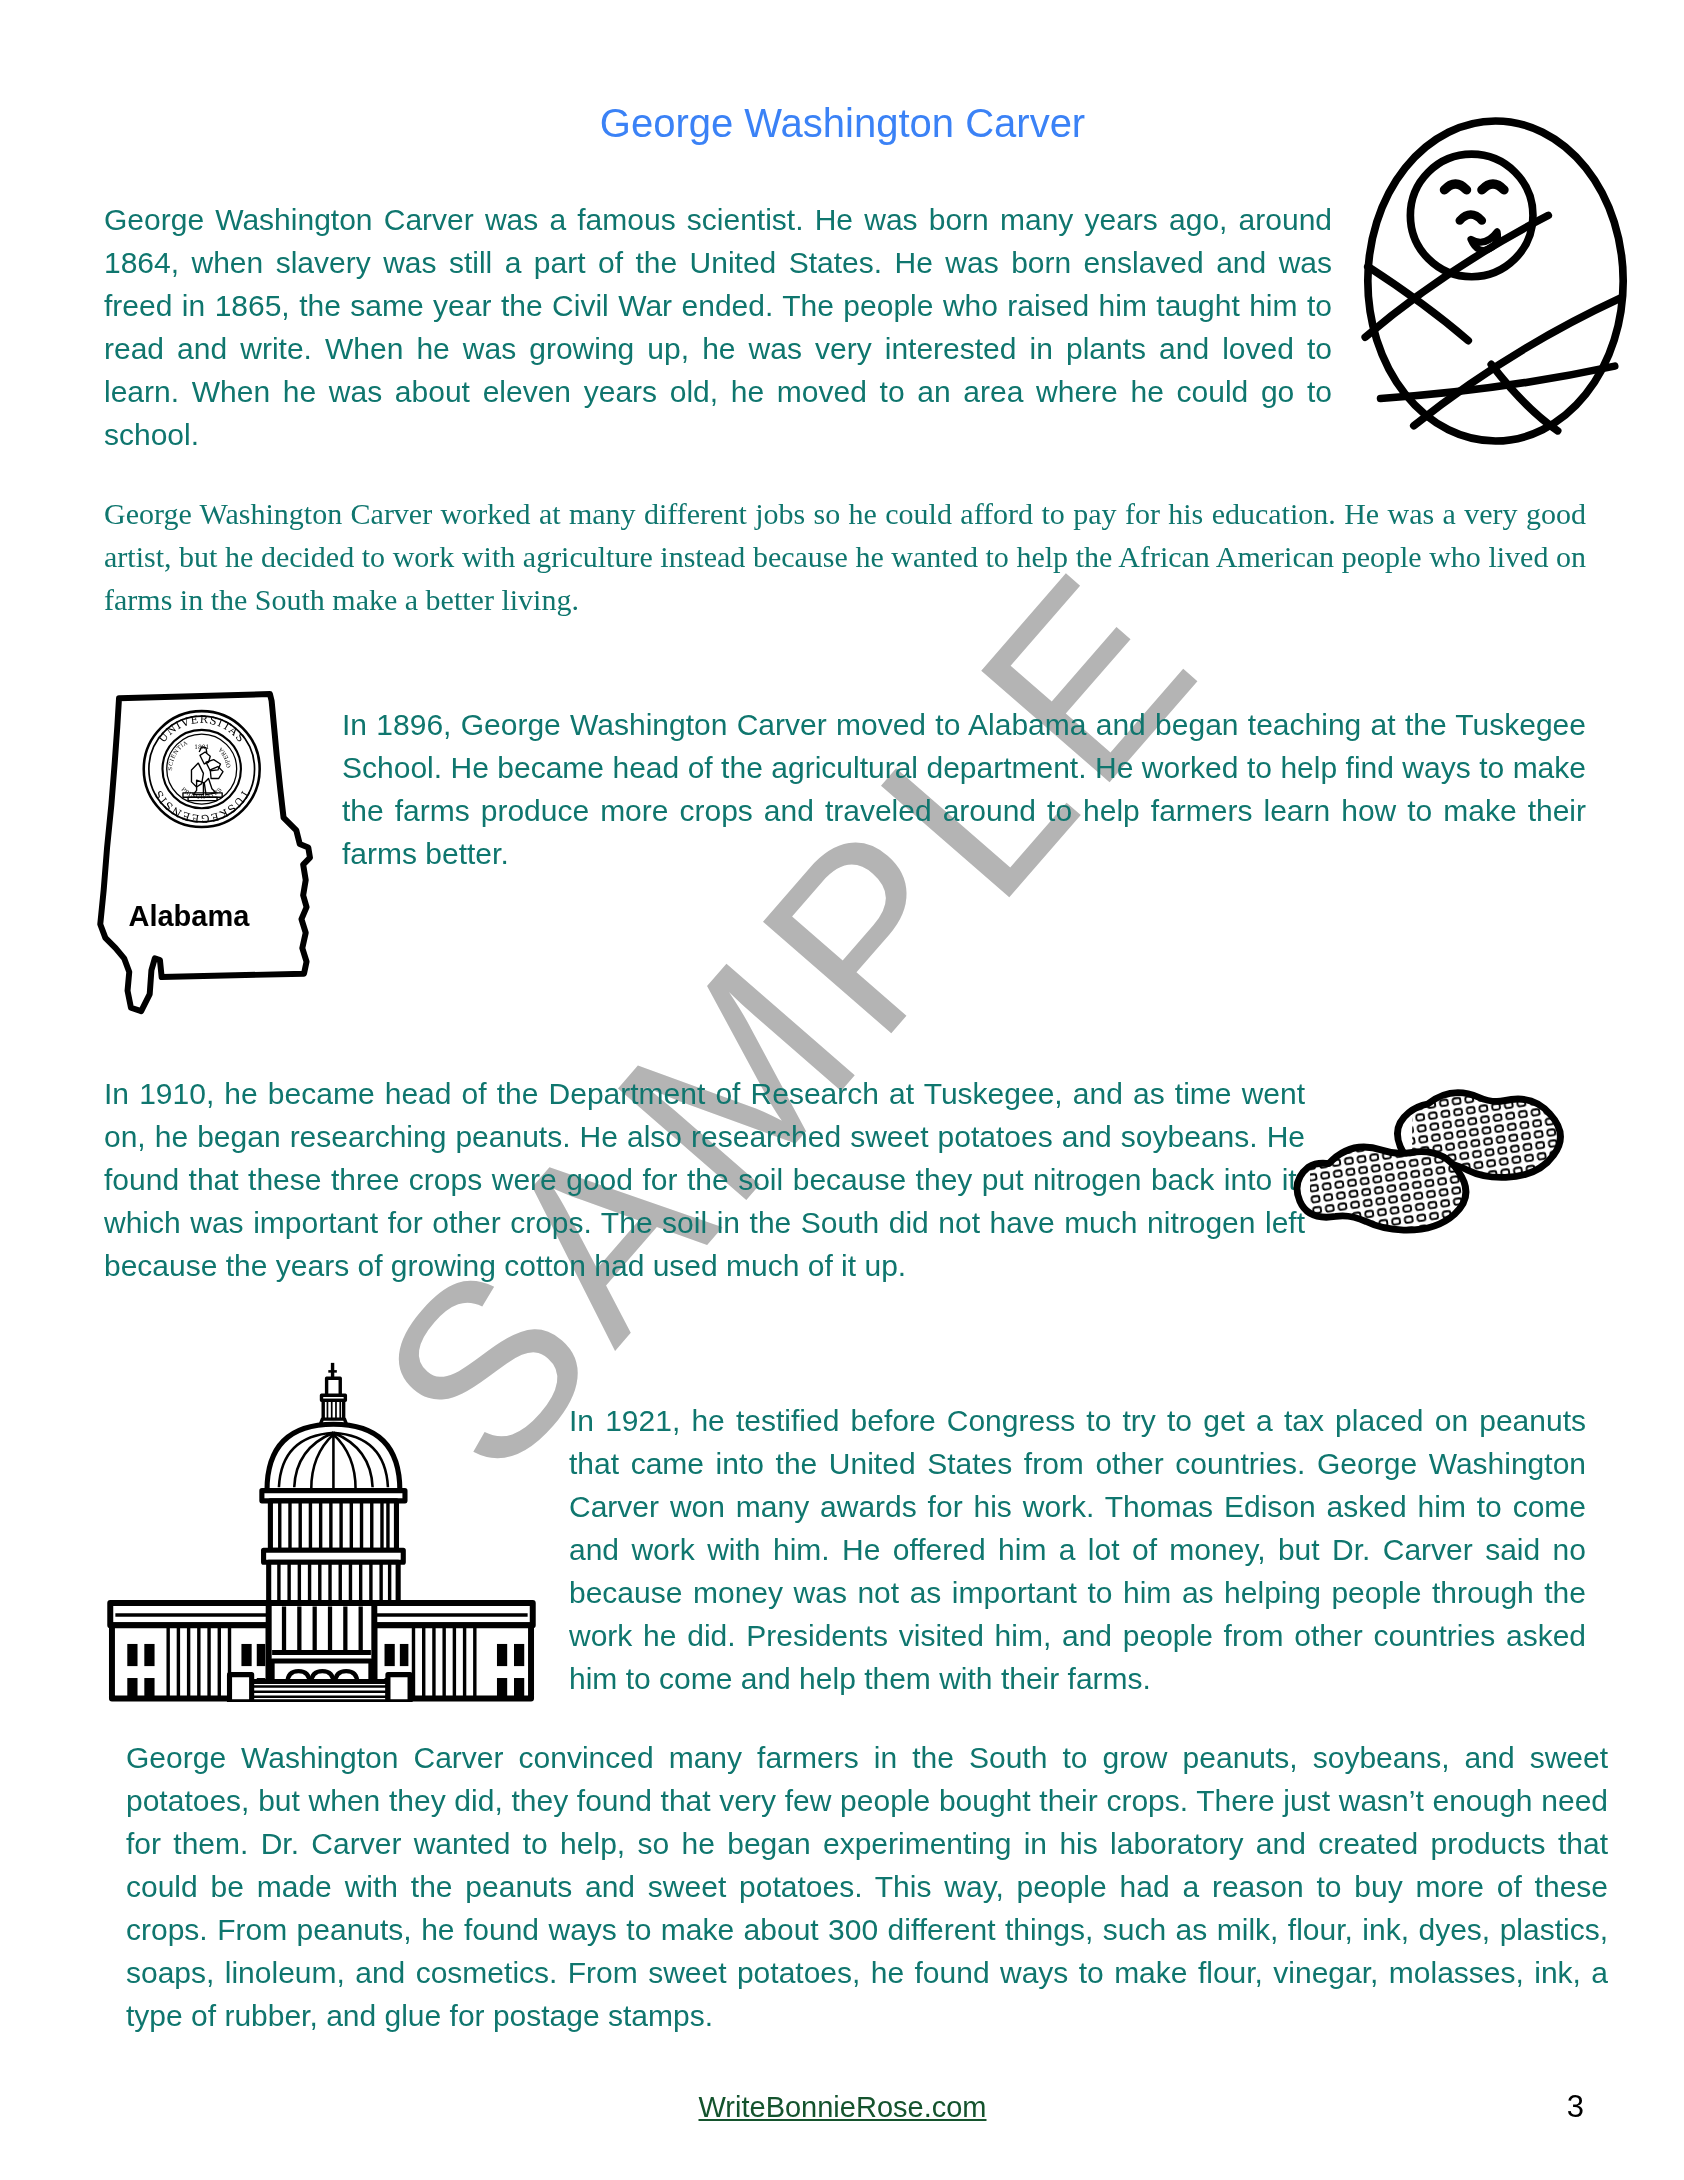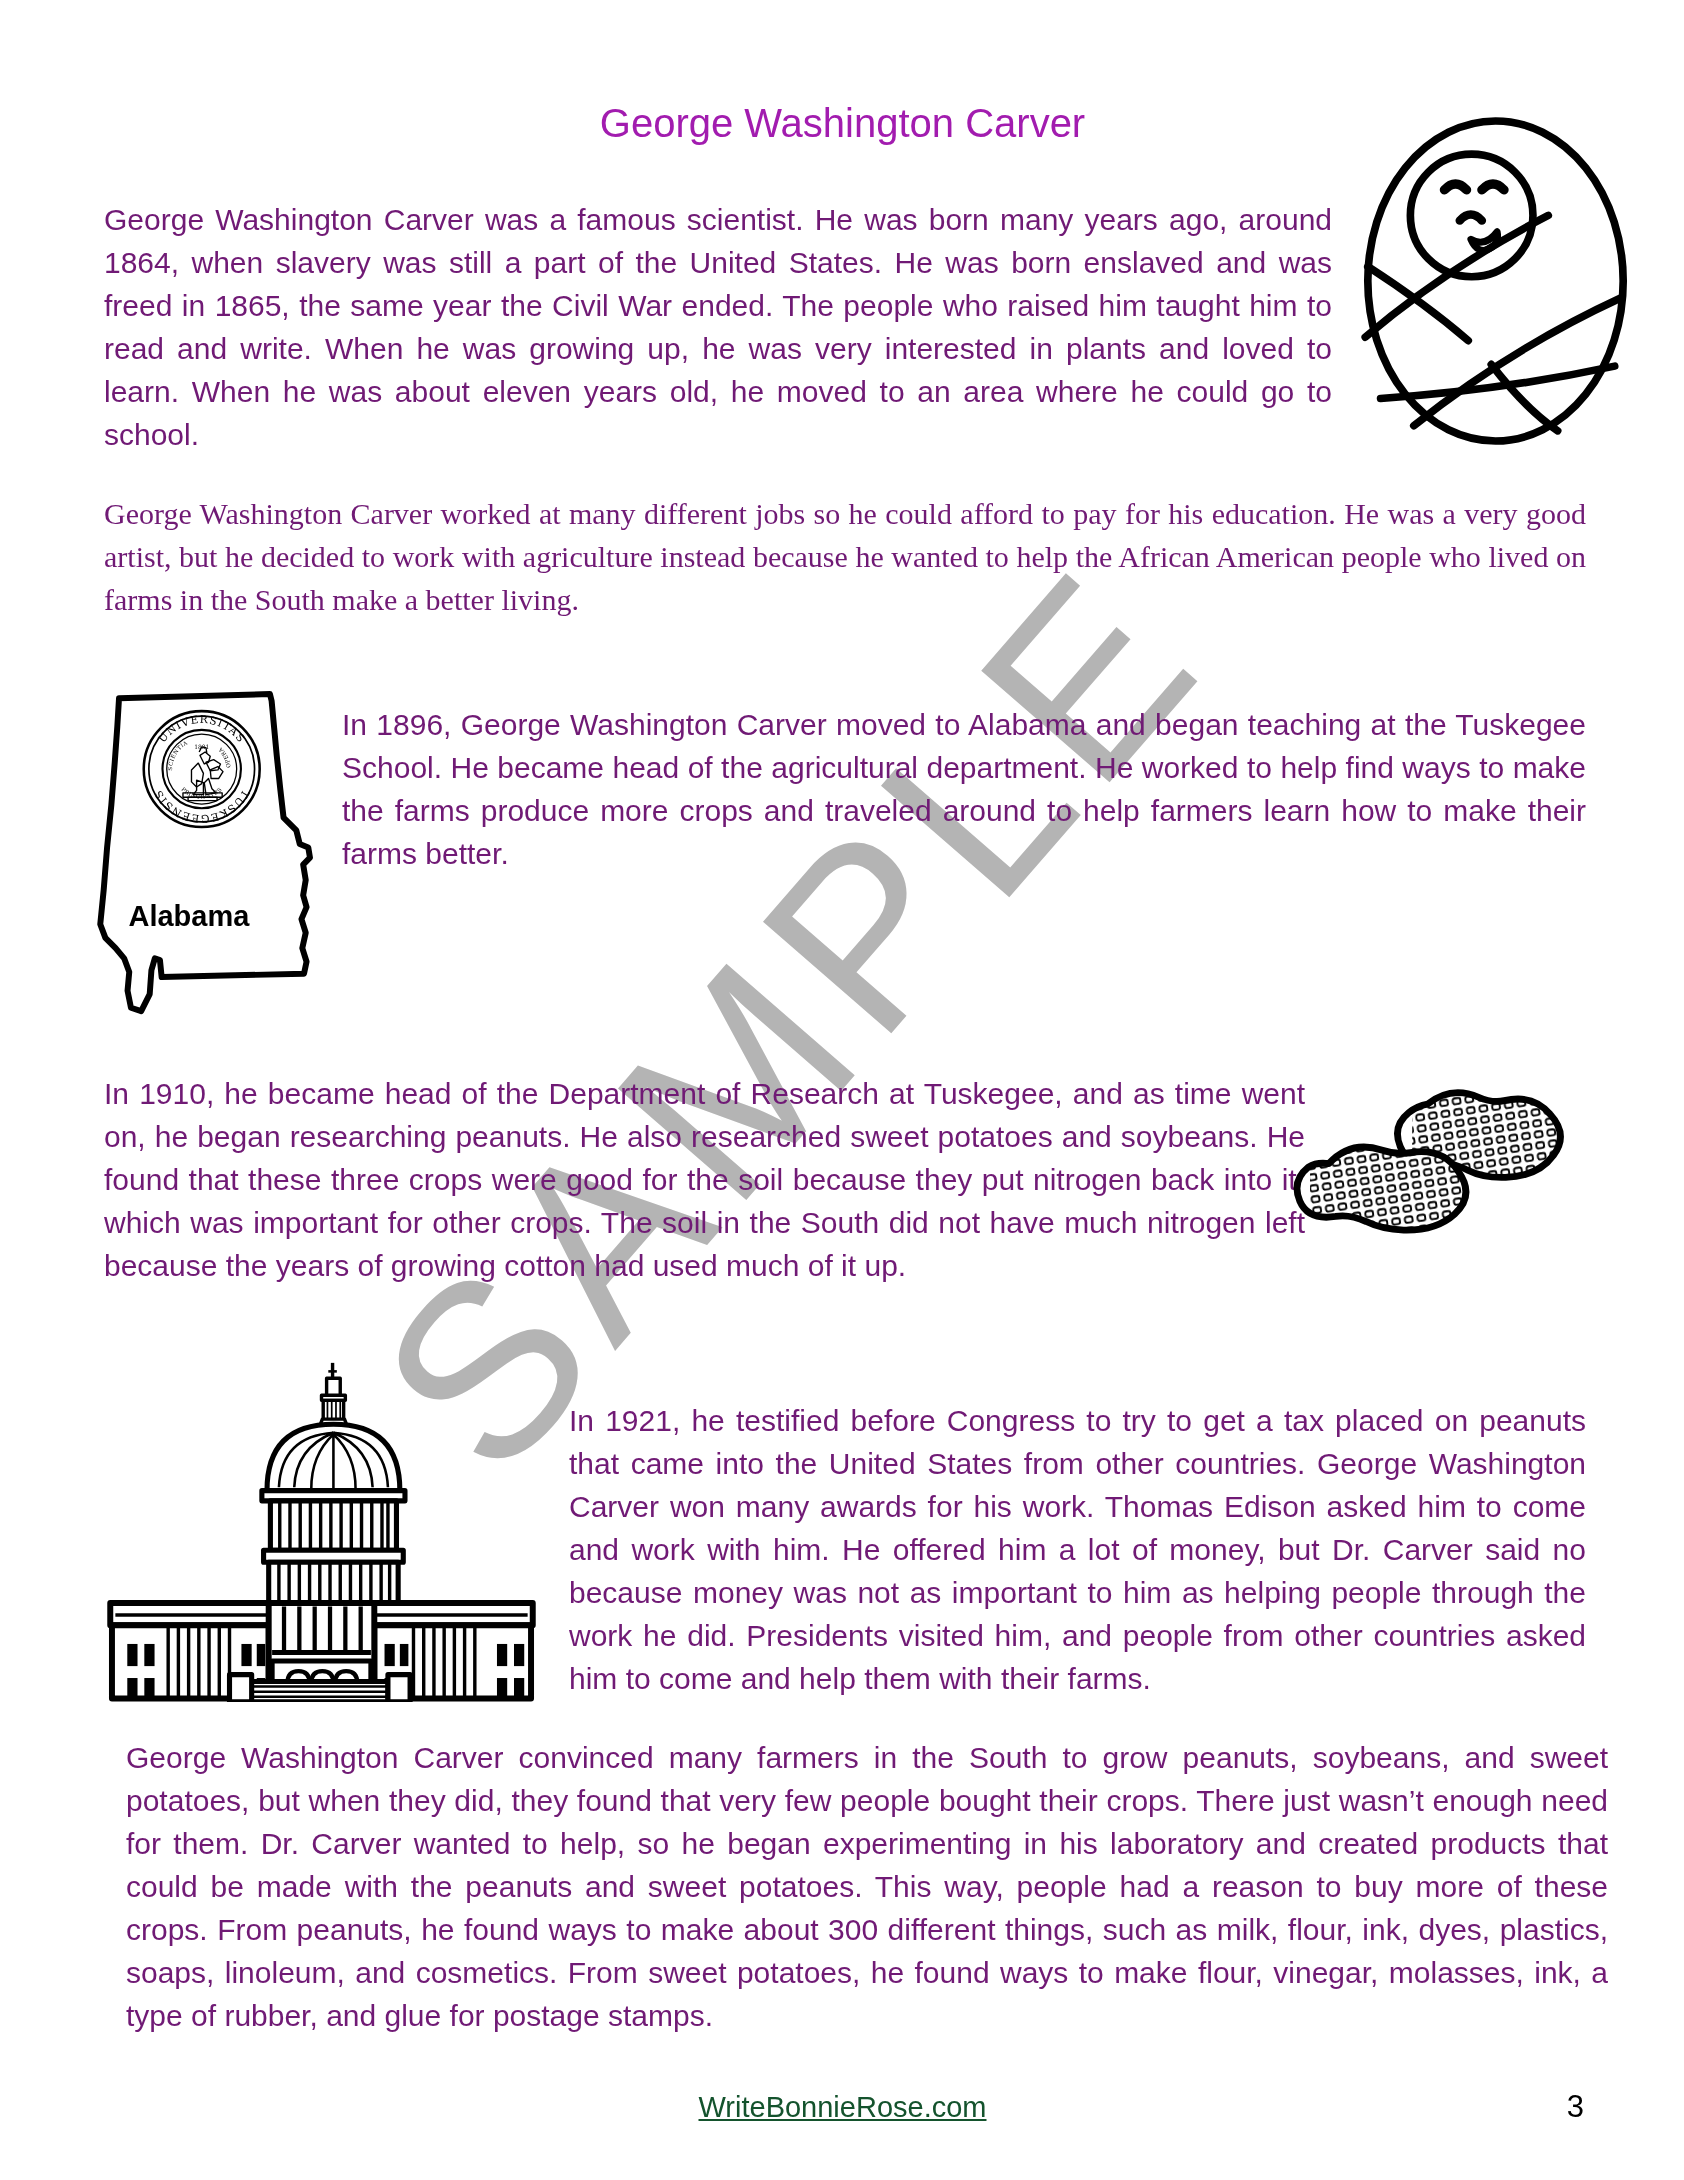--- a/index.html
+++ b/index.html
@@ -48,30 +48,30 @@
 
   .page-title {
     position: absolute;
     left: 0;
     top: 101px;
     width: 1685px;
     text-align: center;
     font-family: "Liberation Sans", sans-serif;
     font-size: 40px;
     font-weight: 400;
-    color: #a21caf;
+    color: #3b82f6;
     letter-spacing: 0px;
   }
 
   .para {
     position: absolute;
     font-family: "Liberation Sans", sans-serif;
     font-size: 30px;
     line-height: 43px;
-    color: #701a75;
+    color: #0f766e;
     text-align: justify;
     text-justify: inter-word;
     font-weight: 400;
   }
 
   #para-1 { left: 104px; top: 198px;  width: 1228px; }
   #para-2 { left: 104px; top: 492px;  width: 1482px; font-family: Liberation Serif, serif; }
   #para-3 { left: 342px; top: 703px;  width: 1244px; }
   #para-4 { left: 104px; top: 1072px; width: 1201px; }
   #para-5 { left: 569px; top: 1363px; width: 1017px; margin-top: 36px; }

